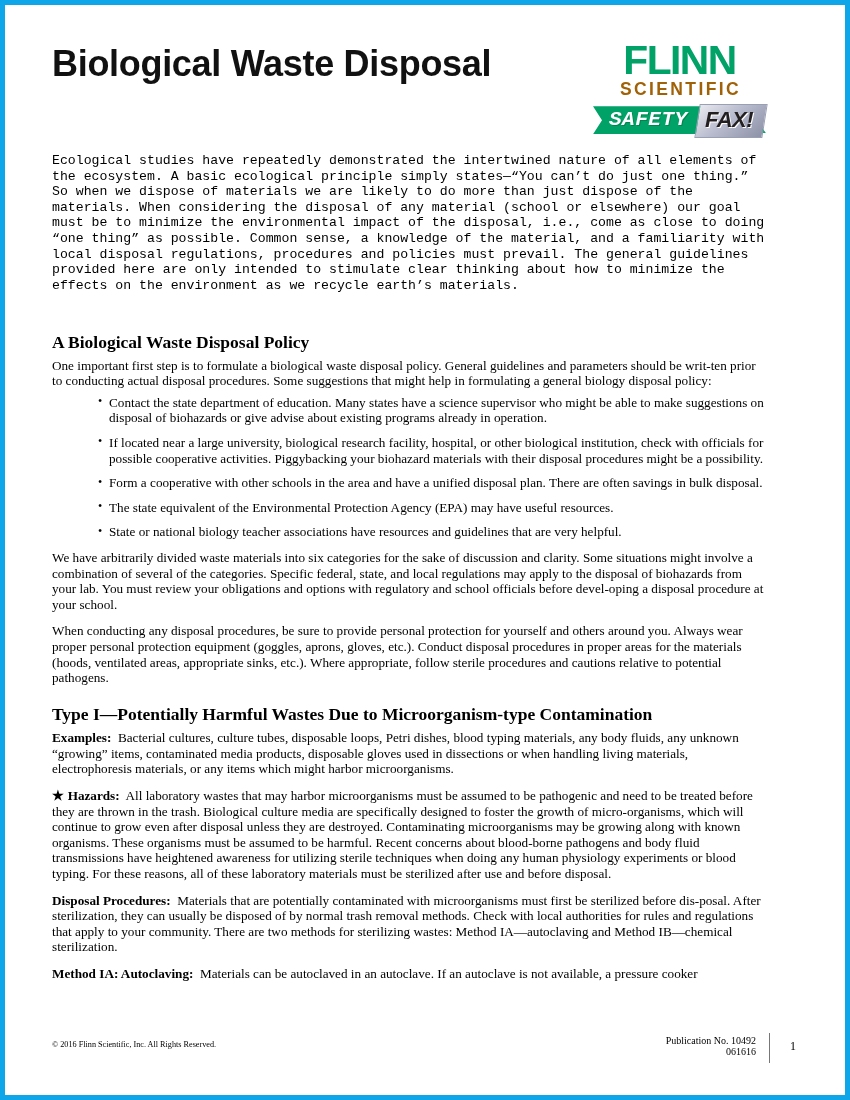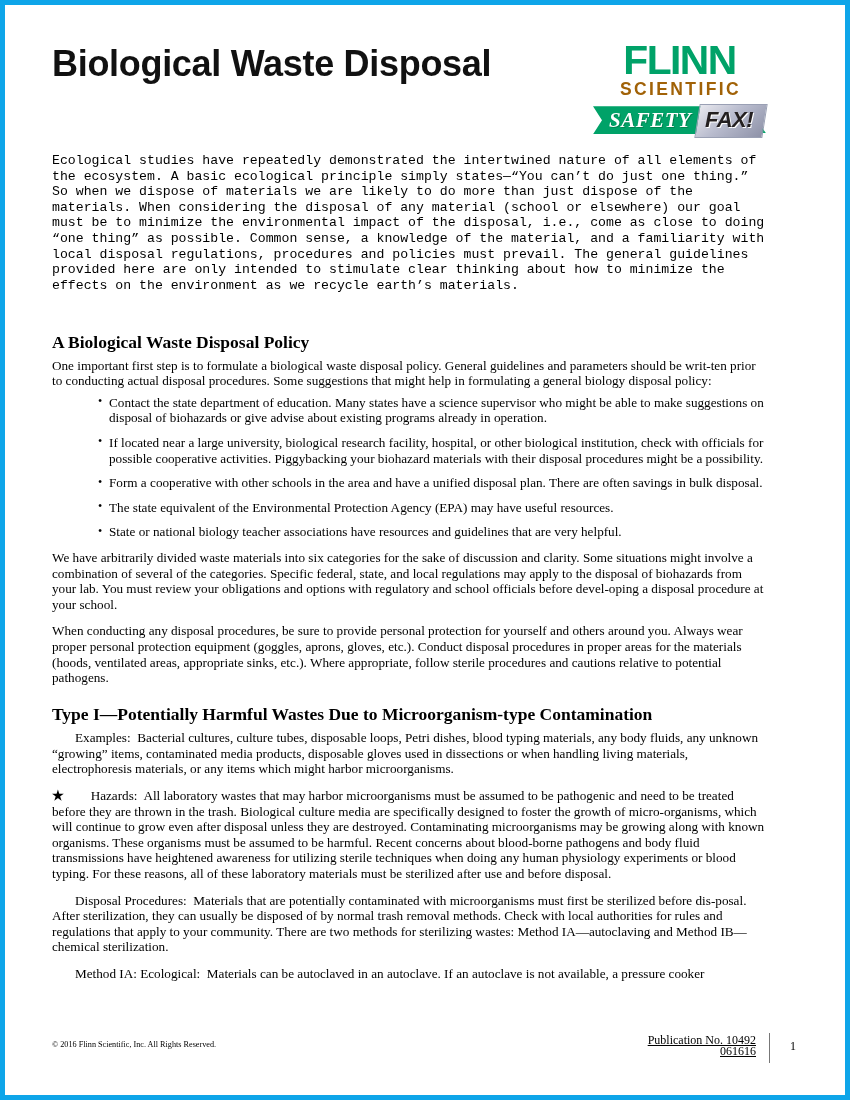--- a/index.html
+++ b/index.html
@@ -100,21 +100,21 @@
     top: 4px;
     width: 28px;
     height: 25px;
     background: #00a268;
     clip-path: polygon(0 0, 28px 0, 19px 12px, 28px 25px, 0 25px);
   }
   .banner-safety {
     position: absolute;
     left: 16px;
     top: 4px;
-    font-family: Liberation Serif, serif;
+    font-family: Liberation Mono, monospace;
     font-style: italic;
     font-weight: 700;
     font-size: 21px;
     letter-spacing: 0.5px;
     color: #ffffff;
     line-height: 24px;
     text-shadow: 1px 1px 0 #00854f;
   }
   .banner-fax-box {
     position: absolute;
@@ -173,22 +173,21 @@
     font-size: 12px;
   }
   .type-heading {
     font-family: "Liberation Serif", "DejaVu Serif", serif;
     font-size: 17.5px;
     font-weight: 700;
     margin: 19px 0 6px 0;
     line-height: 1.12;
   }
   .runin {
-    font-weight: 400;
-    margin-left: 23px;
+    font-weight: 700;
   }
   .star {
     font-weight: 700;
     letter-spacing: 0.5px;
   }
 
   
   .footer {
     position: absolute;
     left: 47px;
@@ -202,24 +201,23 @@
     top: 6px;
     font-size: 8.2px;
     line-height: 11px;
     color: #000;
   }
   .footer-right {
     position: absolute;
     right: 42px;
     top: 2px;
     text-align: right;
-    font-size: 12px;
+    font-size: 10px;
     line-height: 11px;
     color: #000;
-    text-decoration: underline;
   }
   .footer-rule {
     position: absolute;
     right: 28px;
     top: 0px;
     width: 1px;
     height: 30px;
     background: #777;
   }
   .footer-page {
@@ -270,21 +268,21 @@
     <p class="body">When conducting any disposal procedures, be sure to provide personal protection for yourself and others around you. Always wear proper personal protection equipment (goggles, aprons, gloves, etc.). Conduct disposal procedures in proper areas for the materials (hoods, ventilated areas, appropriate sinks, etc.). Where appropriate, follow sterile procedures and cautions relative to potential pathogens.</p>
 
     <h2 class="type-heading">Type I—Potentially Harmful Wastes Due to Microorganism-type Contamination</h2>
 
     <p class="body"><span class="runin">Examples:</span>&nbsp; <span>Bacterial cultures, culture tubes, disposable loops, Petri dishes, blood typing materials, any body fluids, any unknown “growing” items, contaminated media products, disposable gloves used in dissections or when handling living materials, electrophoresis materials, or any items which might harbor microorganisms.</span></p>
 
     <p class="body"><span class="star">★</span> <span class="runin">Hazards:</span>&nbsp; <span>All laboratory wastes that may harbor microorganisms must be assumed to be pathogenic and need to be treated before they are thrown in the trash. Biological culture media are specifically designed to foster the growth of micro-organisms, which will continue to grow even after disposal unless they are destroyed. Contaminating microorganisms may be growing along with known organisms. These organisms must be assumed to be harmful. Recent concerns about blood-borne pathogens and body fluid transmissions have heightened awareness for utilizing sterile techniques when doing any human physiology experiments or blood typing. For these reasons, all of these laboratory materials must be sterilized after use and before disposal.</span></p>
 
     <p class="body"><span class="runin">Disposal Procedures:</span>&nbsp; <span>Materials that are potentially contaminated with microorganisms must first be sterilized before dis-posal. After sterilization, they can usually be disposed of by normal trash removal methods. Check with local authorities for rules and regulations that apply to your community. There are two methods for sterilizing wastes: Method IA—autoclaving and Method IB—chemical sterilization.</span></p>
 
-    <p class="body"><span class="runin">Method IA: Ecological:</span>&nbsp; <span>Materials can be autoclaved in an autoclave. If an autoclave is not available, a pressure cooker</span></p>
+    <p class="body"><span class="runin">Method IA: Autoclaving:</span>&nbsp; <span>Materials can be autoclaved in an autoclave. If an autoclave is not available, a pressure cooker</span></p>
 
   </div>
 
   <div class="footer">
     <div class="footer-left">© 2016 Flinn Scientific, Inc. All Rights Reserved.</div>
     <div class="footer-right">
       <div>Publication No. 10492</div>
       <div>061616</div>
     </div>
     <div class="footer-rule"></div>

